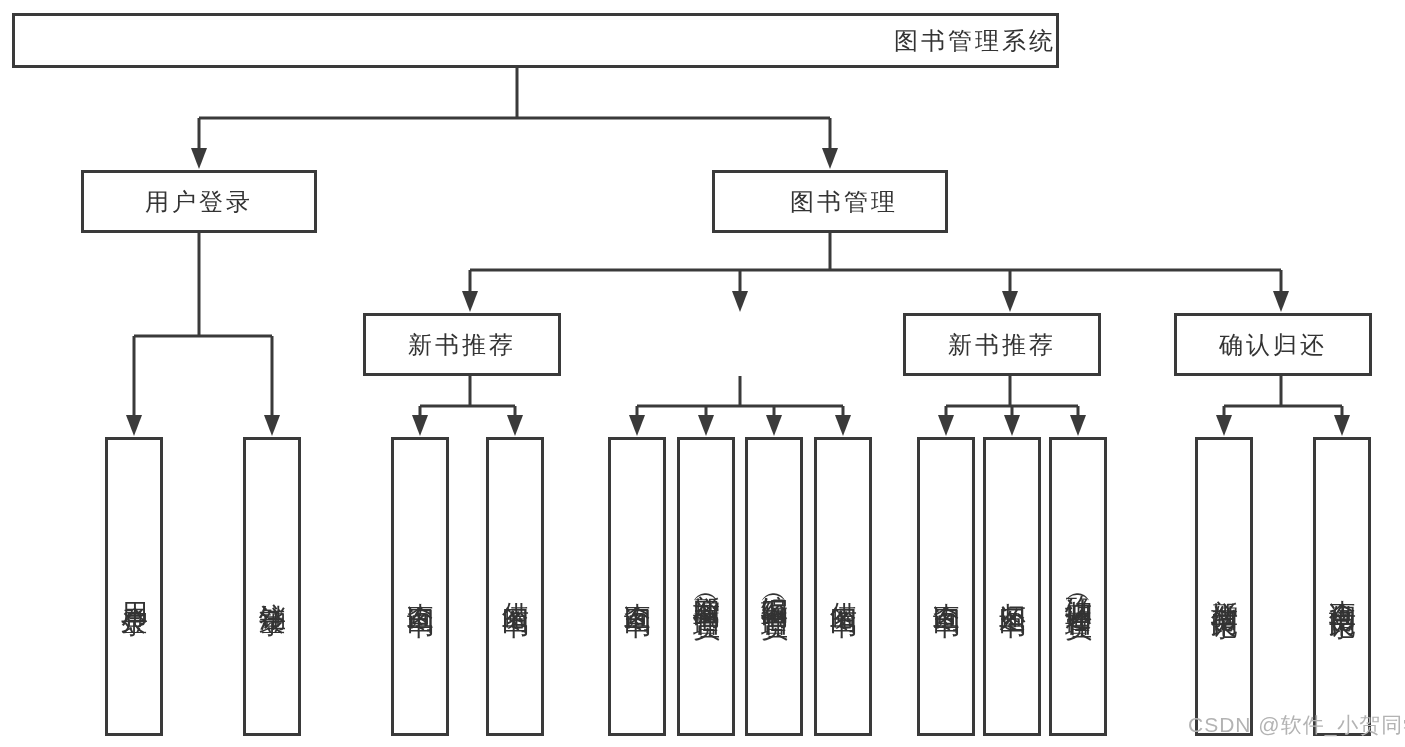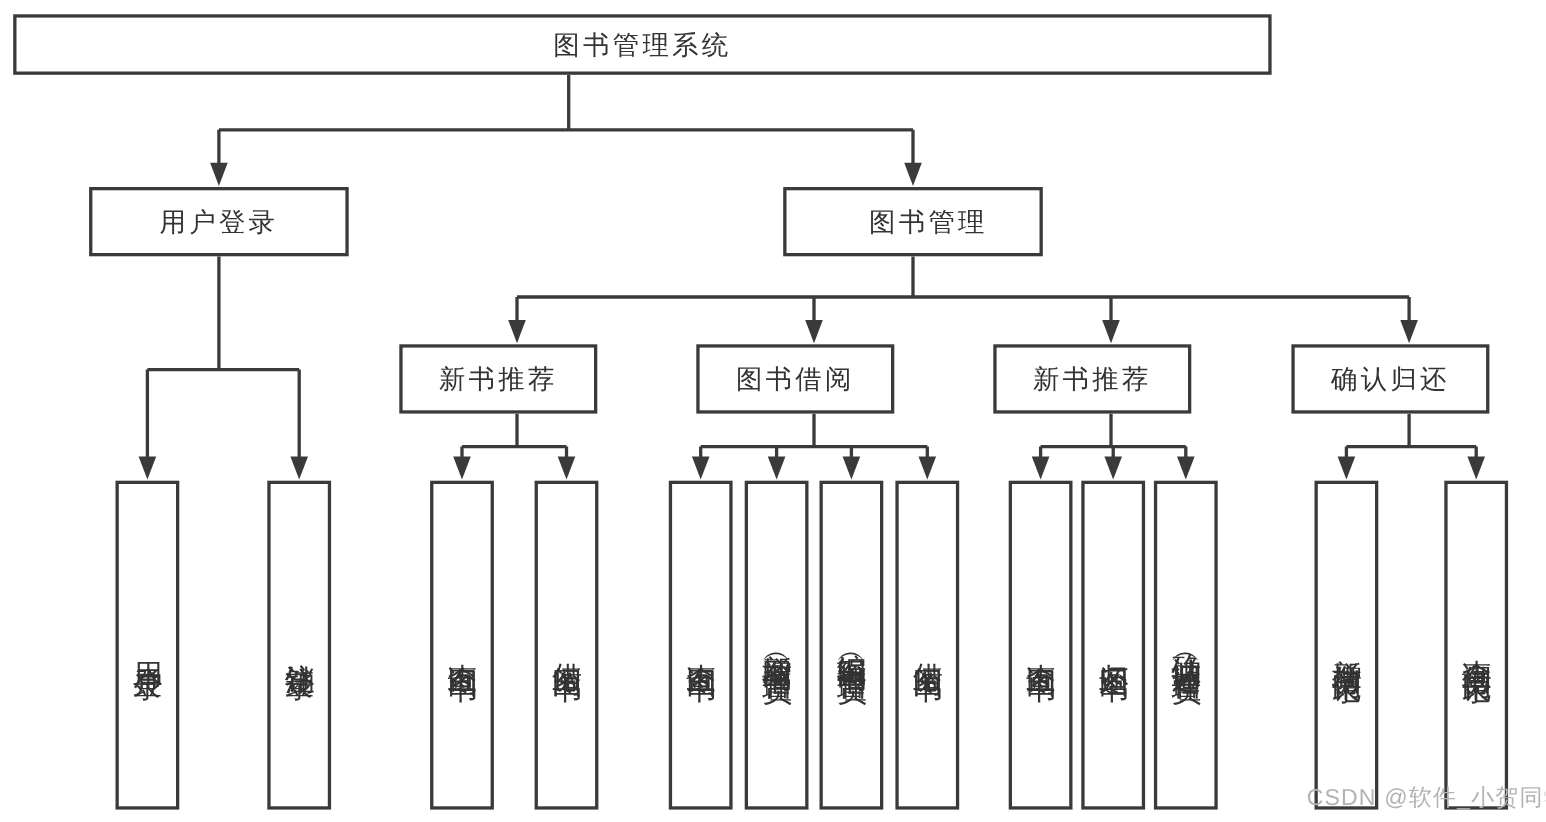--- a/index.html
+++ b/index.html
@@ -26,26 +26,26 @@
     position: absolute;
     box-sizing: border-box;
     background: #ffffff;
     border: 3px solid #3a3a3a;
     display: flex;
     align-items: center;
     justify-content: center;
     color: #333333;
   }
   .root-box {
-    left: 12px; top: 13px; width: 1144px; height: 55px;
+    left: 12px; top: 13px; width: 1047px; height: 55px; justify-content: flex-end;
   }
   .root-box .lbl { font-size: 24px; letter-spacing: 3px; }
   .l2 { width: 236px; height: 63px; top: 170px; }
   .l2 .lbl, .l3 .lbl { font-size: 24px; letter-spacing: 3px; }
-  .l3 { width: 180px; height: 63px; top: 313px; }
+  .l3 { width: 198px; height: 63px; top: 313px; }
   .leaf { width: 58px; height: 299px; top: 437px; }
   .leaf .lbl {
     writing-mode: vertical-rl;
     text-orientation: mixed;
     font-size: 27px;
     letter-spacing: 3px;
     line-height: 1;
     white-space: nowrap;
   }
   .watermark {
@@ -104,23 +104,20 @@
   <div class="box l2" style="left:81px;">
     <span class="lbl">用户登录</span>
   </div>
   <div class="box l2" style="left:712px;padding-left:28px;">
     <span class="lbl">图书管理</span>
   </div>
 
   <div class="box l3" style="left:363px;">
     <span class="lbl">新书推荐</span>
   </div>
-  <div class="box l3" style="left:633px;">
-    <span class="lbl">图书借阅</span>
-  </div>
   <div class="box l3" style="left:903px;">
     <span class="lbl">新书推荐</span>
   </div>
   <div class="box l3" style="left:1174px;">
     <span class="lbl">确认归还</span>
   </div>
 
   <div class="box leaf" style="left:105px;">
     <span class="lbl">用户登录</span>
   </div>

